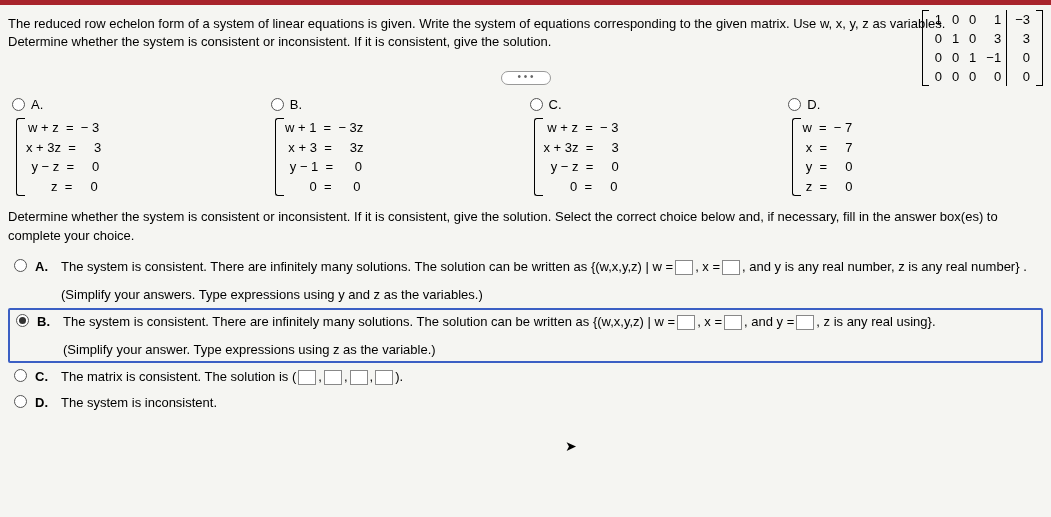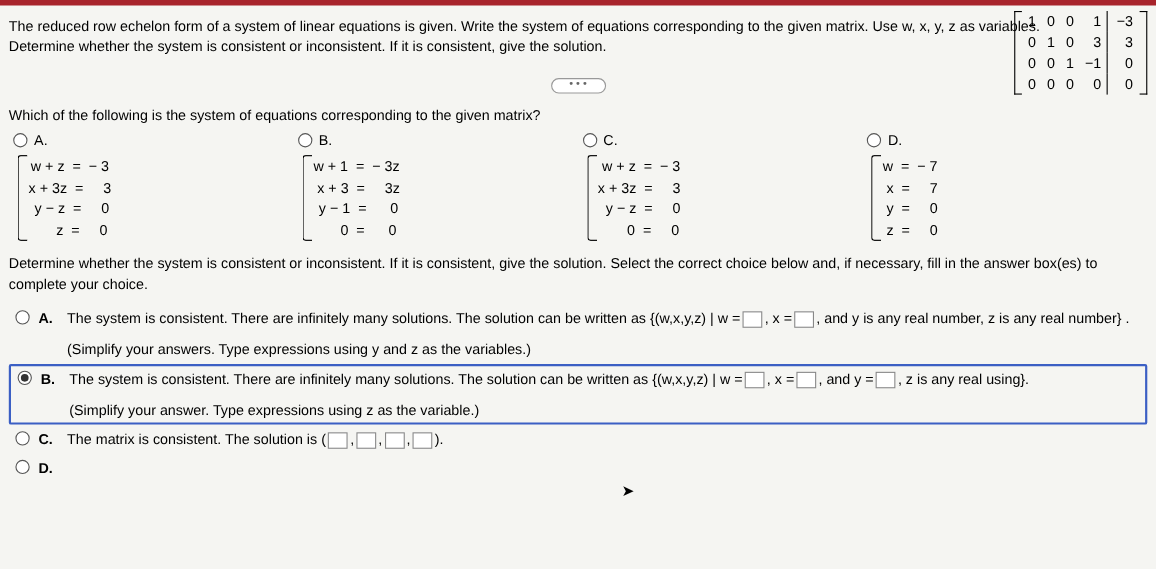--- a/index.html
+++ b/index.html
@@ -77,21 +77,20 @@
               <td>0</td>
               <td class="aug">0</td>
             </tr>
       </tbody>
         </table>
     </div>
   </div>
 
   <div class="dots-btn">• • •</div>
 
-  <div class="sub-question">Which of the following is the system of equations corresponding to the given matrix?</div>
 
   <div class="options-row">
     <div class="option">
       <div class="option-header">
           <span class="radio"></span>
           <span>A.</span>
         </div>
       <div class="eq-system">
         <div class="eq-row">w + z  =  − 3</div>
         <div class="eq-row">x + 3z  =     3</div>
@@ -161,16 +160,17 @@
     <span class="radio"></span>
     <span class="choice-letter">C.</span>
     <span class="choice-text">
       <span>The matrix is consistent. The solution is (</span><span class="input-box"></span><span>,</span><span class="input-box"></span><span>,</span><span class="input-box"></span><span>,</span><span class="input-box"></span><span>).</span>
     </span>
   </div>
 
   <div class="choice-row">
     <span class="radio"></span>
     <span class="choice-letter">D.</span>
+    <span class="choice-text">The system is inconsistent.</span>
   </div>
 </div>
 
 <div class="cursor">➤</div>
 
 </body></html>

